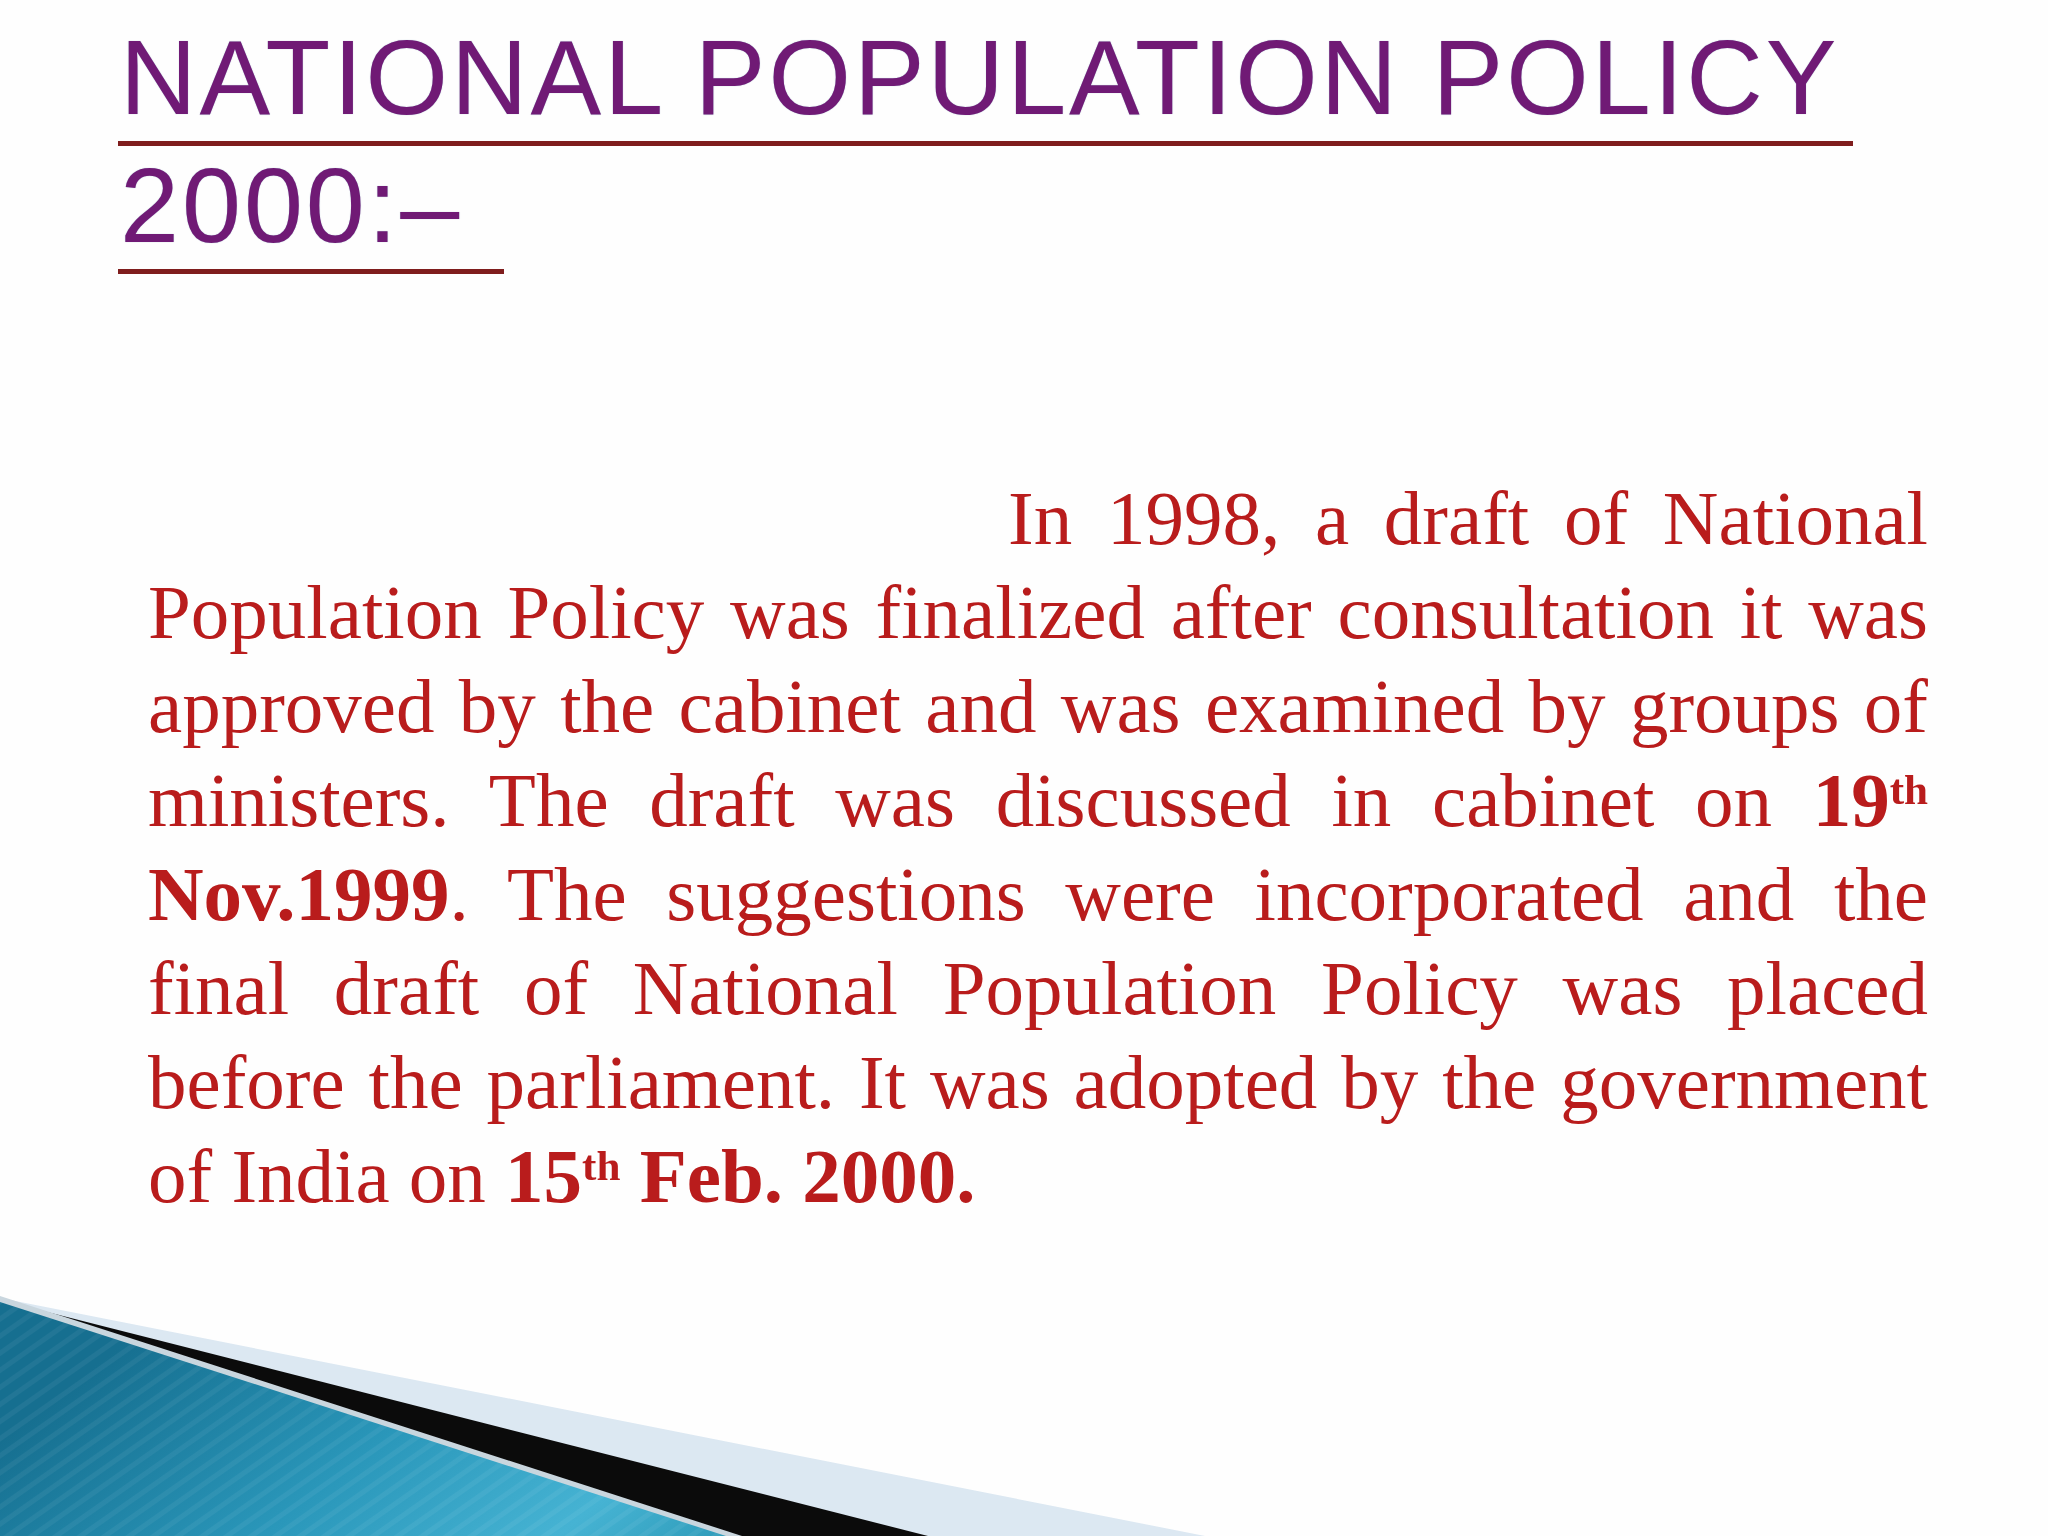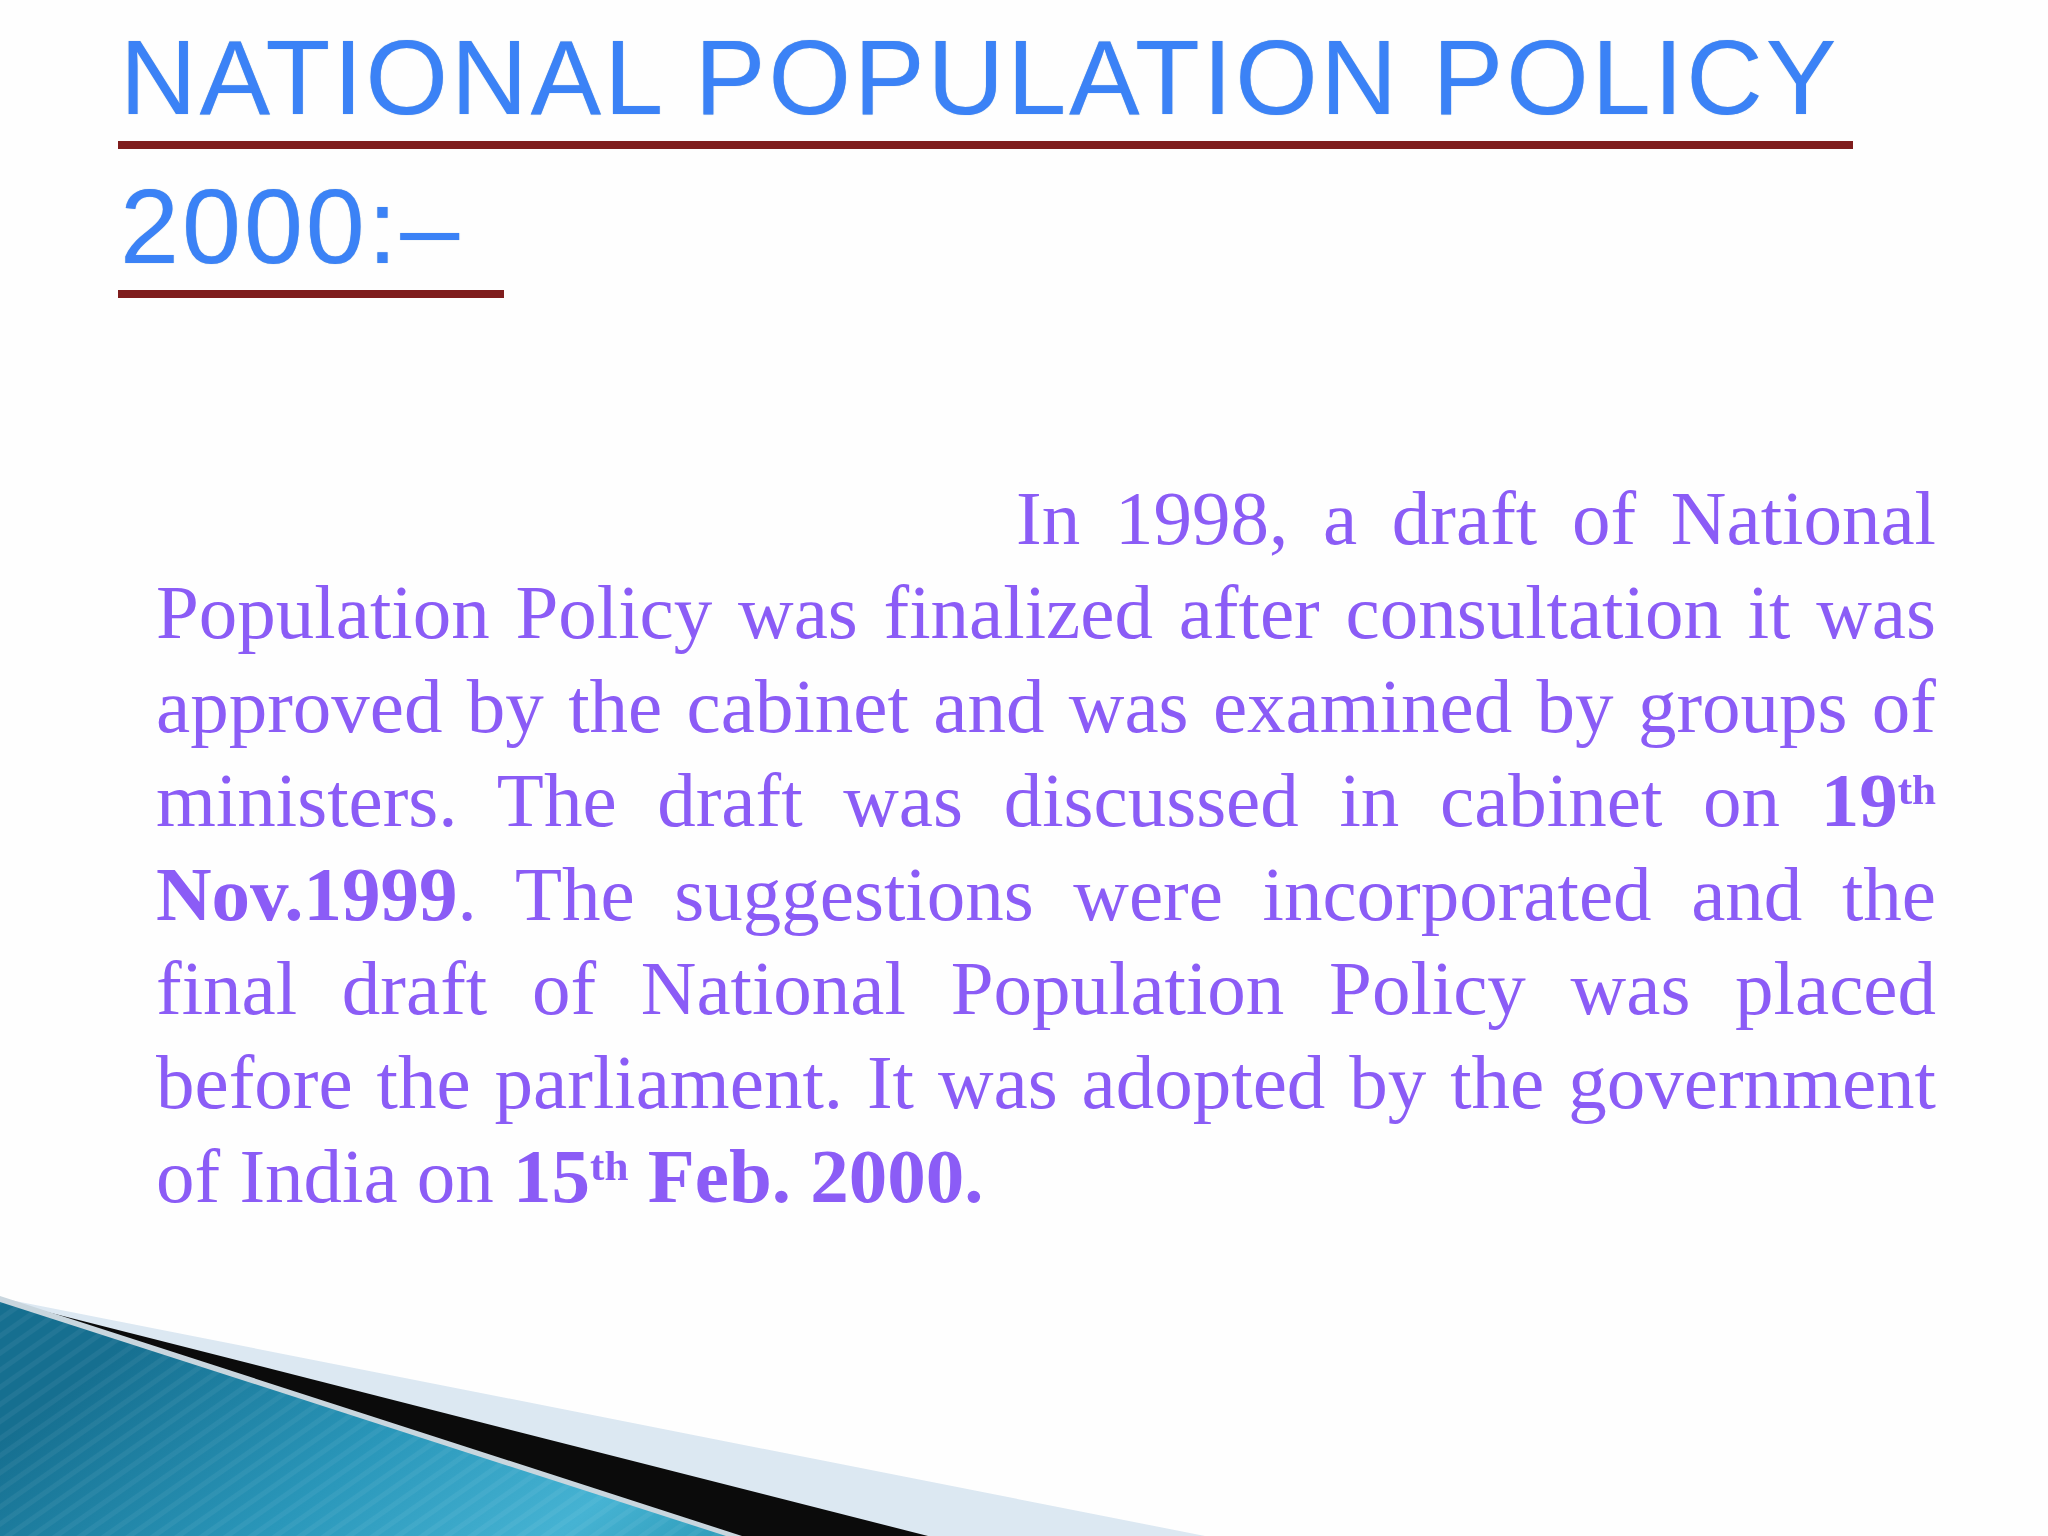--- a/index.html
+++ b/index.html
@@ -21,41 +21,41 @@
     position: absolute;
     left: 118px;
     top: 22px;
   }
   .title-line {
     display: inline-block;
     font-size: 106px;
     line-height: 1.04;
     letter-spacing: 3px;
     font-weight: normal;
-    color: #3b82f6;
-    border-bottom: 8px solid #7f1d1d;
+    color: #701a75;
+    border-bottom: 5px solid #7f1d1d;
     padding: 0 14px 9px 2px;
-    margin-bottom: 22px;
+    margin-bottom: 4px;
     text-shadow: 0 0 1px rgba(36,90,140,0.45);
   }
   .title-line-2 {
     padding-right: 42px;
   }
   .title-block .line-break { display: block; height: 0; }
 
   
   .body-paragraph {
     position: absolute;
-    left: 156px;
+    left: 148px;
     top: 394px;
     width: 1780px;
     font-family: "Liberation Serif", "DejaVu Serif", serif;
     font-size: 77px;
     line-height: 94px;
-    color: #8b5cf6;
+    color: #b91c1c;
     text-align: justify;
     text-indent: 860px;
     text-justify: inter-word;
   }
   .body-paragraph .seg-bold { font-weight: bold; }
   .body-paragraph .seg-sup {
     font-size: 0.56em;
     vertical-align: 0.5em;
     line-height: 0;
   }

